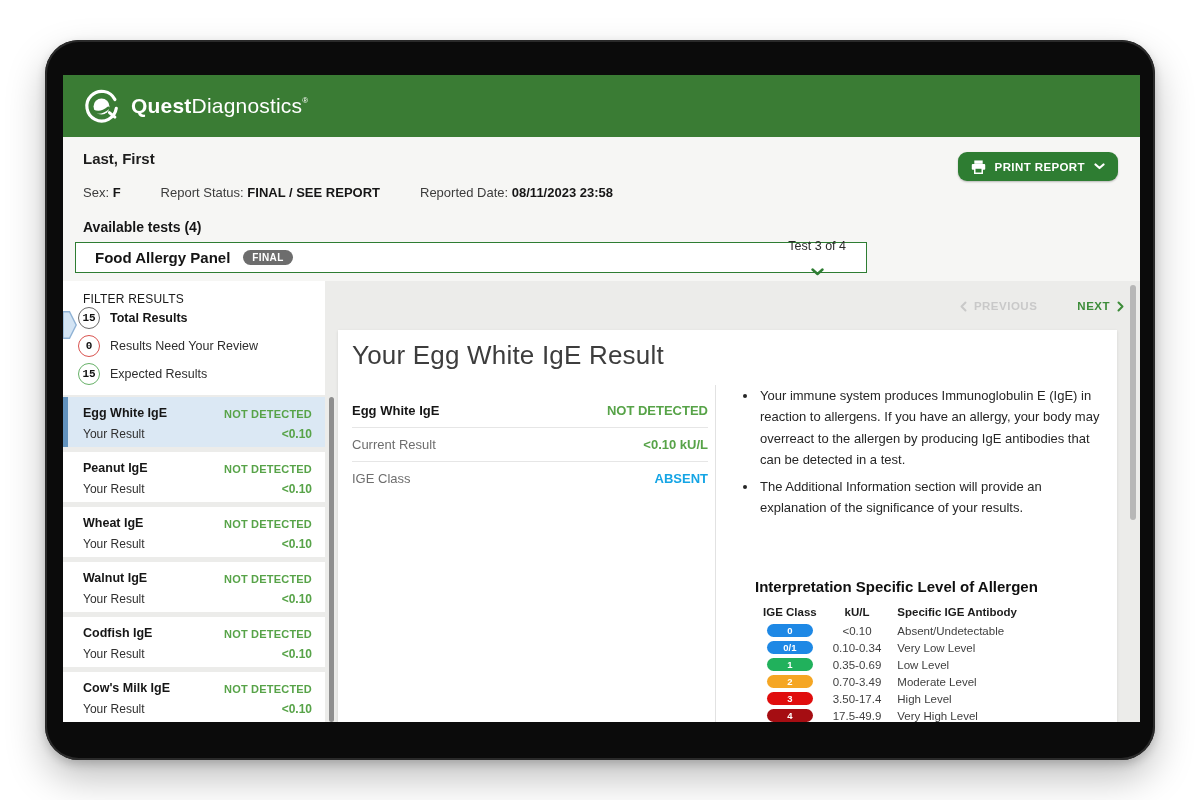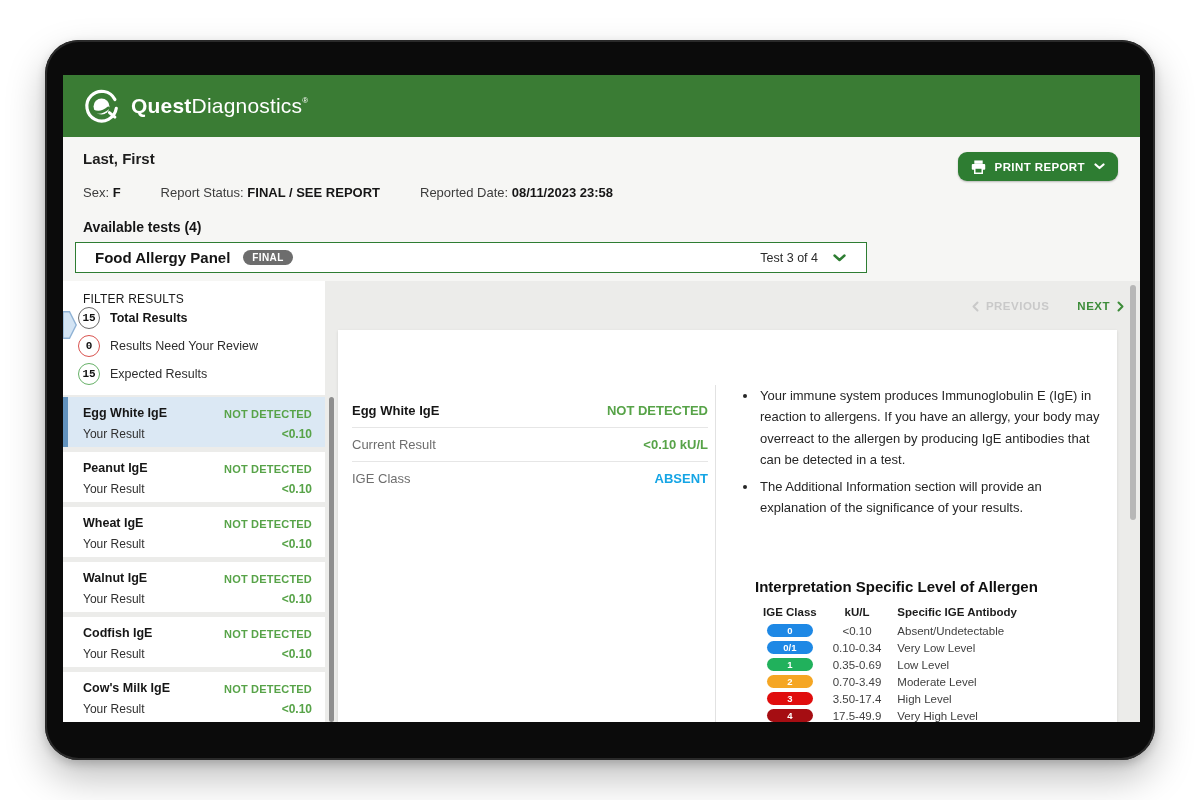--- a/index.html
+++ b/index.html
@@ -37,21 +37,21 @@
   .selector{
     position:absolute;left:12px;top:105px;width:792px;height:31px;background:#fff;
     border:1px solid #2e7d32;display:flex;align-items:center;padding:0 20px 0 19px;box-sizing:border-box;
     cursor:pointer;
   }
   .sel-name{font-size:15px;font-weight:700;color:#141414;}
   .badge-final{
     margin-left:13px;background:#6d6d6d;color:#fff;font-size:10px;font-weight:700;
     padding:3px 9px 2px;border-radius:9px;letter-spacing:.4px;line-height:1;
   }
-  .sel-pos{margin-left:auto;display:flex;align-items:center;gap:15px;font-size:12.5px;color:#2b2b2b;}
+  .sel-pos{margin-left:auto;display:flex;align-items:center;gap:15px;font-size:12.5px;color:#2b2b2b;flex-direction:column;}
   .print-btn{
     position:absolute;right:22px;top:15px;height:29px;display:flex;align-items:center;gap:9px;
     background:#2e7d32;color:#fff;border:none;border-radius:9px;padding:0 13px;
     font-family:inherit;font-size:11.5px;font-weight:700;letter-spacing:.4px;cursor:pointer;
     box-shadow:0 1px 2px rgba(0,0,0,.25);
   }
   
   .content{position:absolute;top:206px;left:0;width:100%;height:441px;background:#ececea;}
   
   .filter-panel{position:absolute;left:0;top:0;width:262px;height:114px;background:#fff;}
@@ -71,21 +71,21 @@
   .results{position:absolute;left:0;top:116px;width:262px;}
   .r-item{position:relative;height:50px;background:#fff;margin-bottom:5px;cursor:pointer;}
   .r-item.selected{background:#dbe8f4;border-left:5px solid #6292bd;}
   .r-name{position:absolute;left:20px;top:9px;font-size:12.5px;font-weight:700;color:#161616;}
   .r-status{position:absolute;right:13px;top:11px;font-size:11px;font-weight:700;color:#57a348;letter-spacing:.2px;}
   .r-rlabel{position:absolute;left:20px;top:30px;font-size:12px;color:#303030;}
   .r-rvalue{position:absolute;right:13px;top:30px;font-size:12px;font-weight:700;color:#57a348;}
   .r-item.selected .r-name,.r-item.selected .r-rlabel{left:15px;}
   .sidebar-scroll{position:absolute;left:266px;top:116px;width:5px;height:325px;background:#8f8f8f;border-radius:3px;cursor:grab;}
   
-  .pagination{position:absolute;top:19px;right:16px;display:flex;align-items:center;gap:28px;font-size:11.5px;font-weight:700;letter-spacing:.5px;}
+  .pagination{position:absolute;top:19px;right:16px;display:flex;align-items:center;gap:40px;font-size:11.5px;font-weight:700;letter-spacing:.5px;}
   .pg{display:flex;align-items:center;gap:7px;cursor:pointer;}
   .pg.prev{color:#c9c9c9;}
   .pg.next{color:#3c8c39;}
   
   .card{position:absolute;left:275px;top:49px;width:779px;height:430px;background:#fff;box-shadow:0 1px 3px rgba(0,0,0,.1);}
   .card-title{position:absolute;left:14px;top:10px;font-size:26px;font-weight:300;color:#3d3d3d;letter-spacing:.2px;}
   .dtable{position:absolute;left:14px;top:64px;width:356px;}
   .drow{display:flex;justify-content:space-between;align-items:center;height:33px;border-bottom:1px solid #e6e6e6;font-size:13px;}
   .drow:last-child{border-bottom:none;}
   .dlabel{color:#6e6e6e;}
@@ -241,20 +241,21 @@
           <span>NEXT</span>
           <span class="chev">
             <svg width="7" height="11" viewBox="0 0 7 11">
                 <polyline points="1.5,1.5 5.5,5.5 1.5,9.5" fill="none" stroke="#3c8c39" stroke-width="2" stroke-linecap="round" stroke-linejoin="round"></polyline>
               </svg>
           </span>
         </span>
       </div>
 
       <div class="card">
+        <div class="card-title">Your Egg White IgE Result</div>
 
         <div class="dtable">
           <div class="drow first">
             <span class="dlabel">Egg White IgE</span>
             <span class="dvalue" style="color: rgb(87, 163, 72);">NOT DETECTED</span>
           </div>
           <div class="drow">
             <span class="dlabel">Current Result</span>
             <span class="dvalue" style="color: rgb(87, 163, 72);">&lt;0.10 kU/L</span>
           </div>

